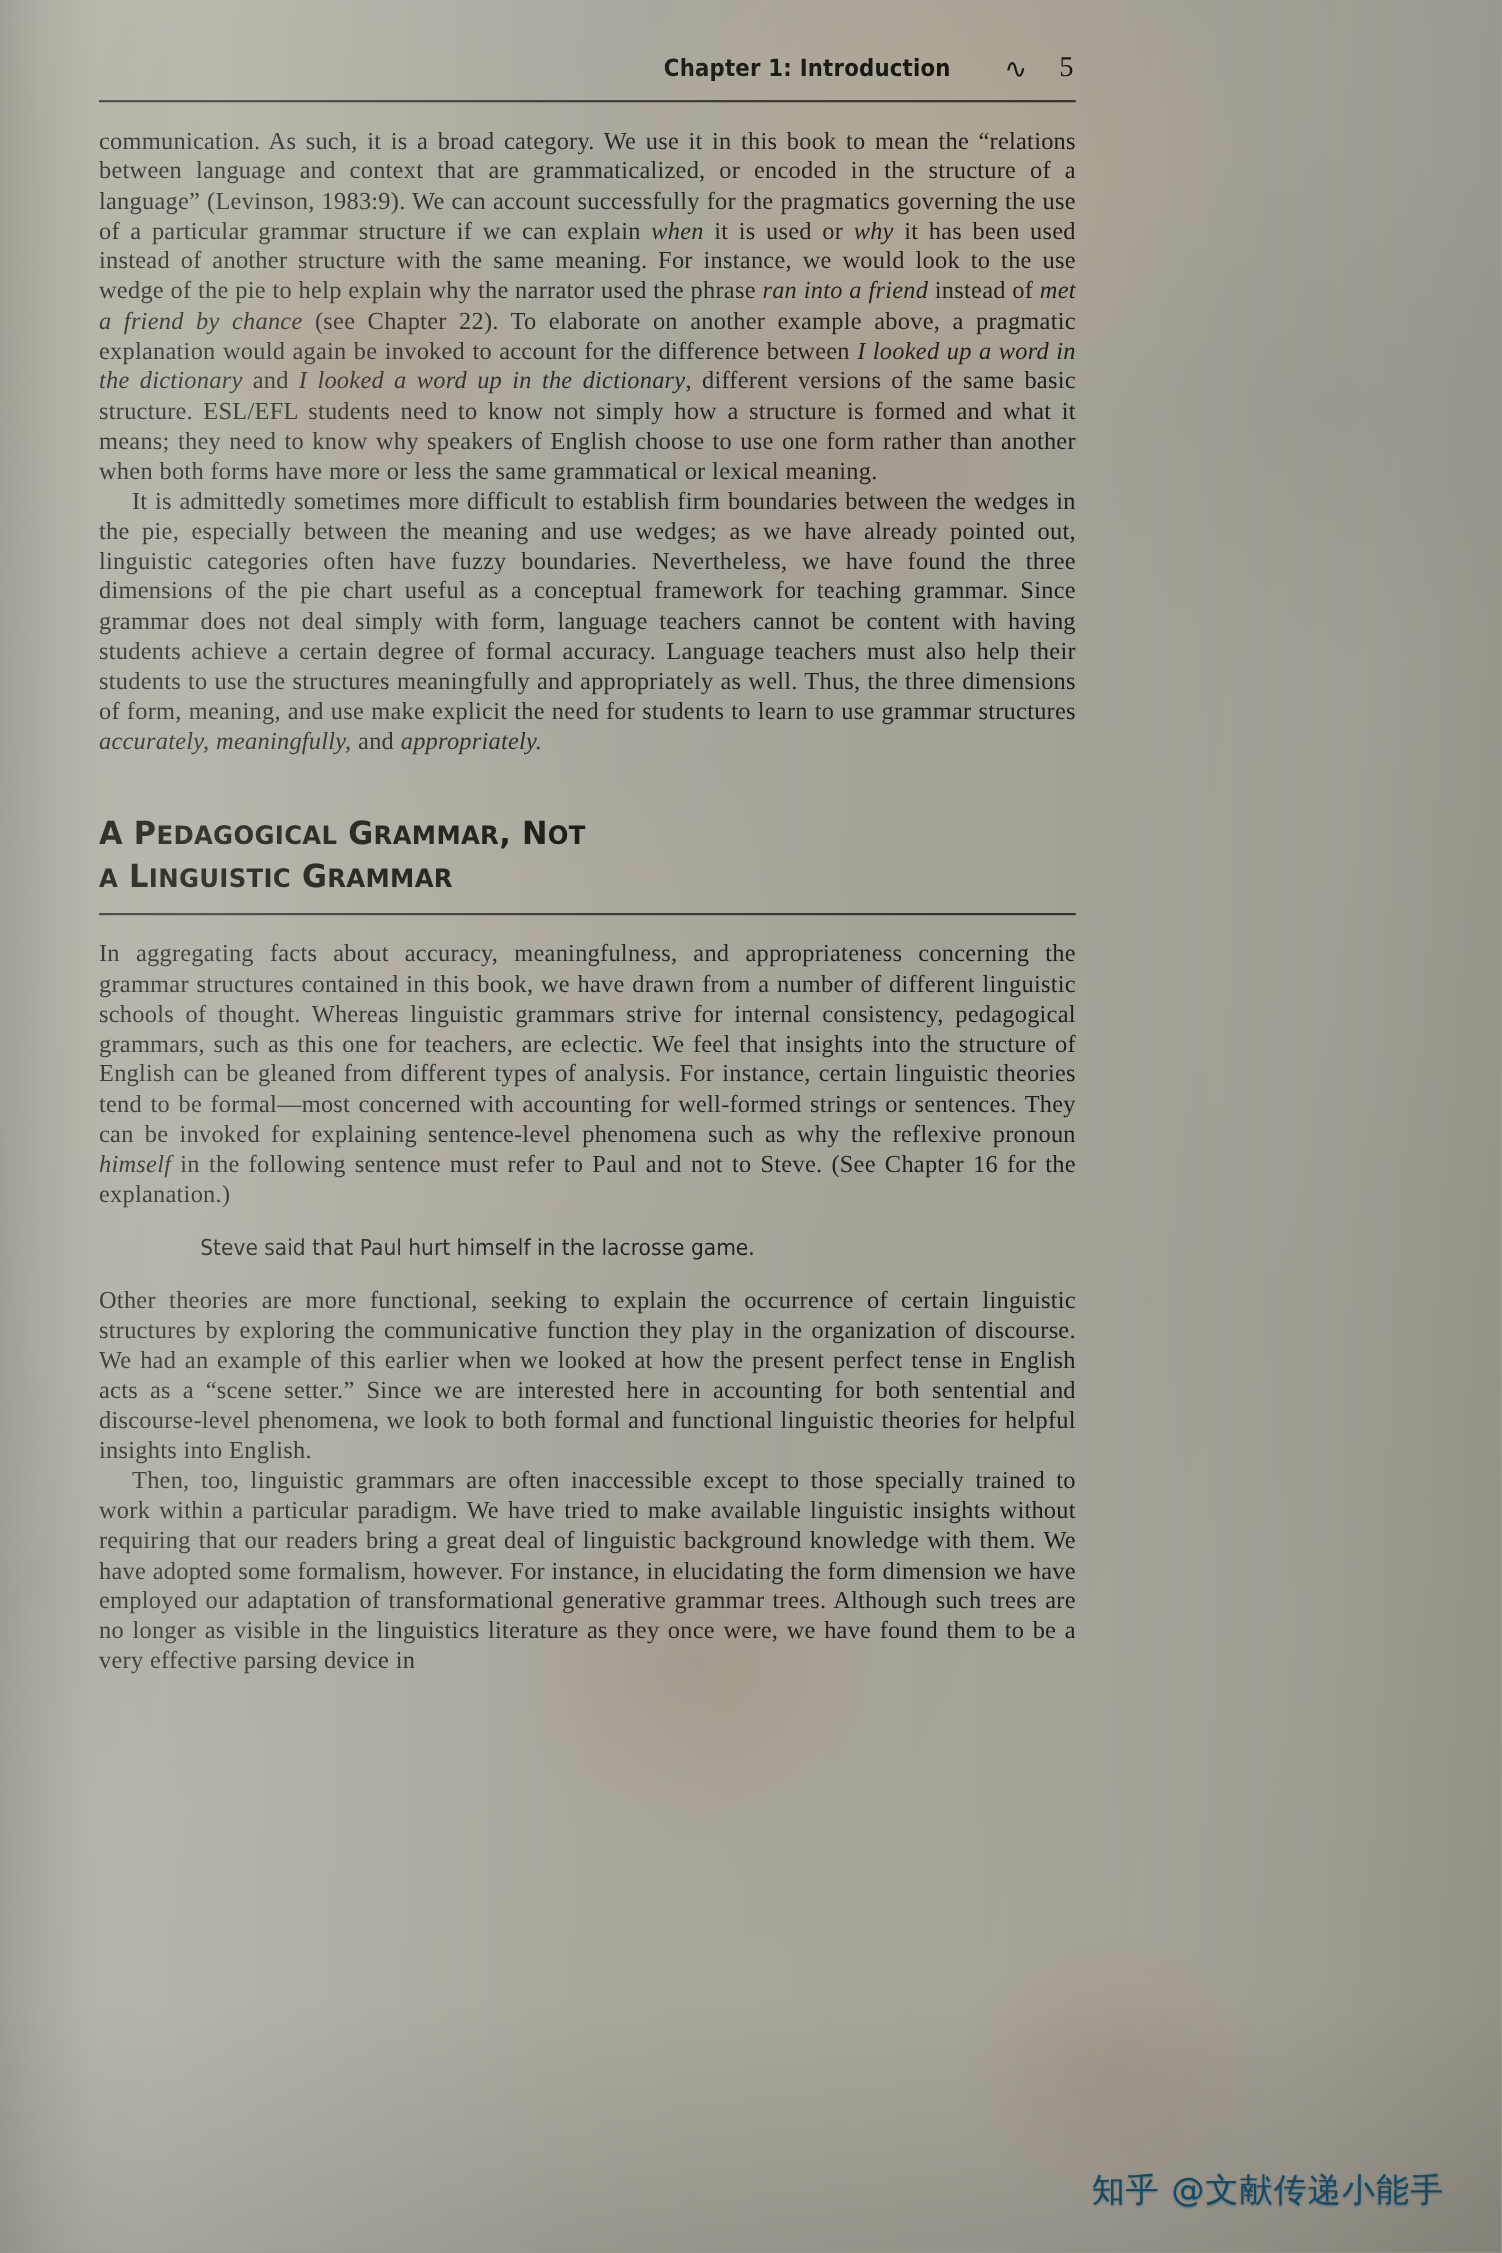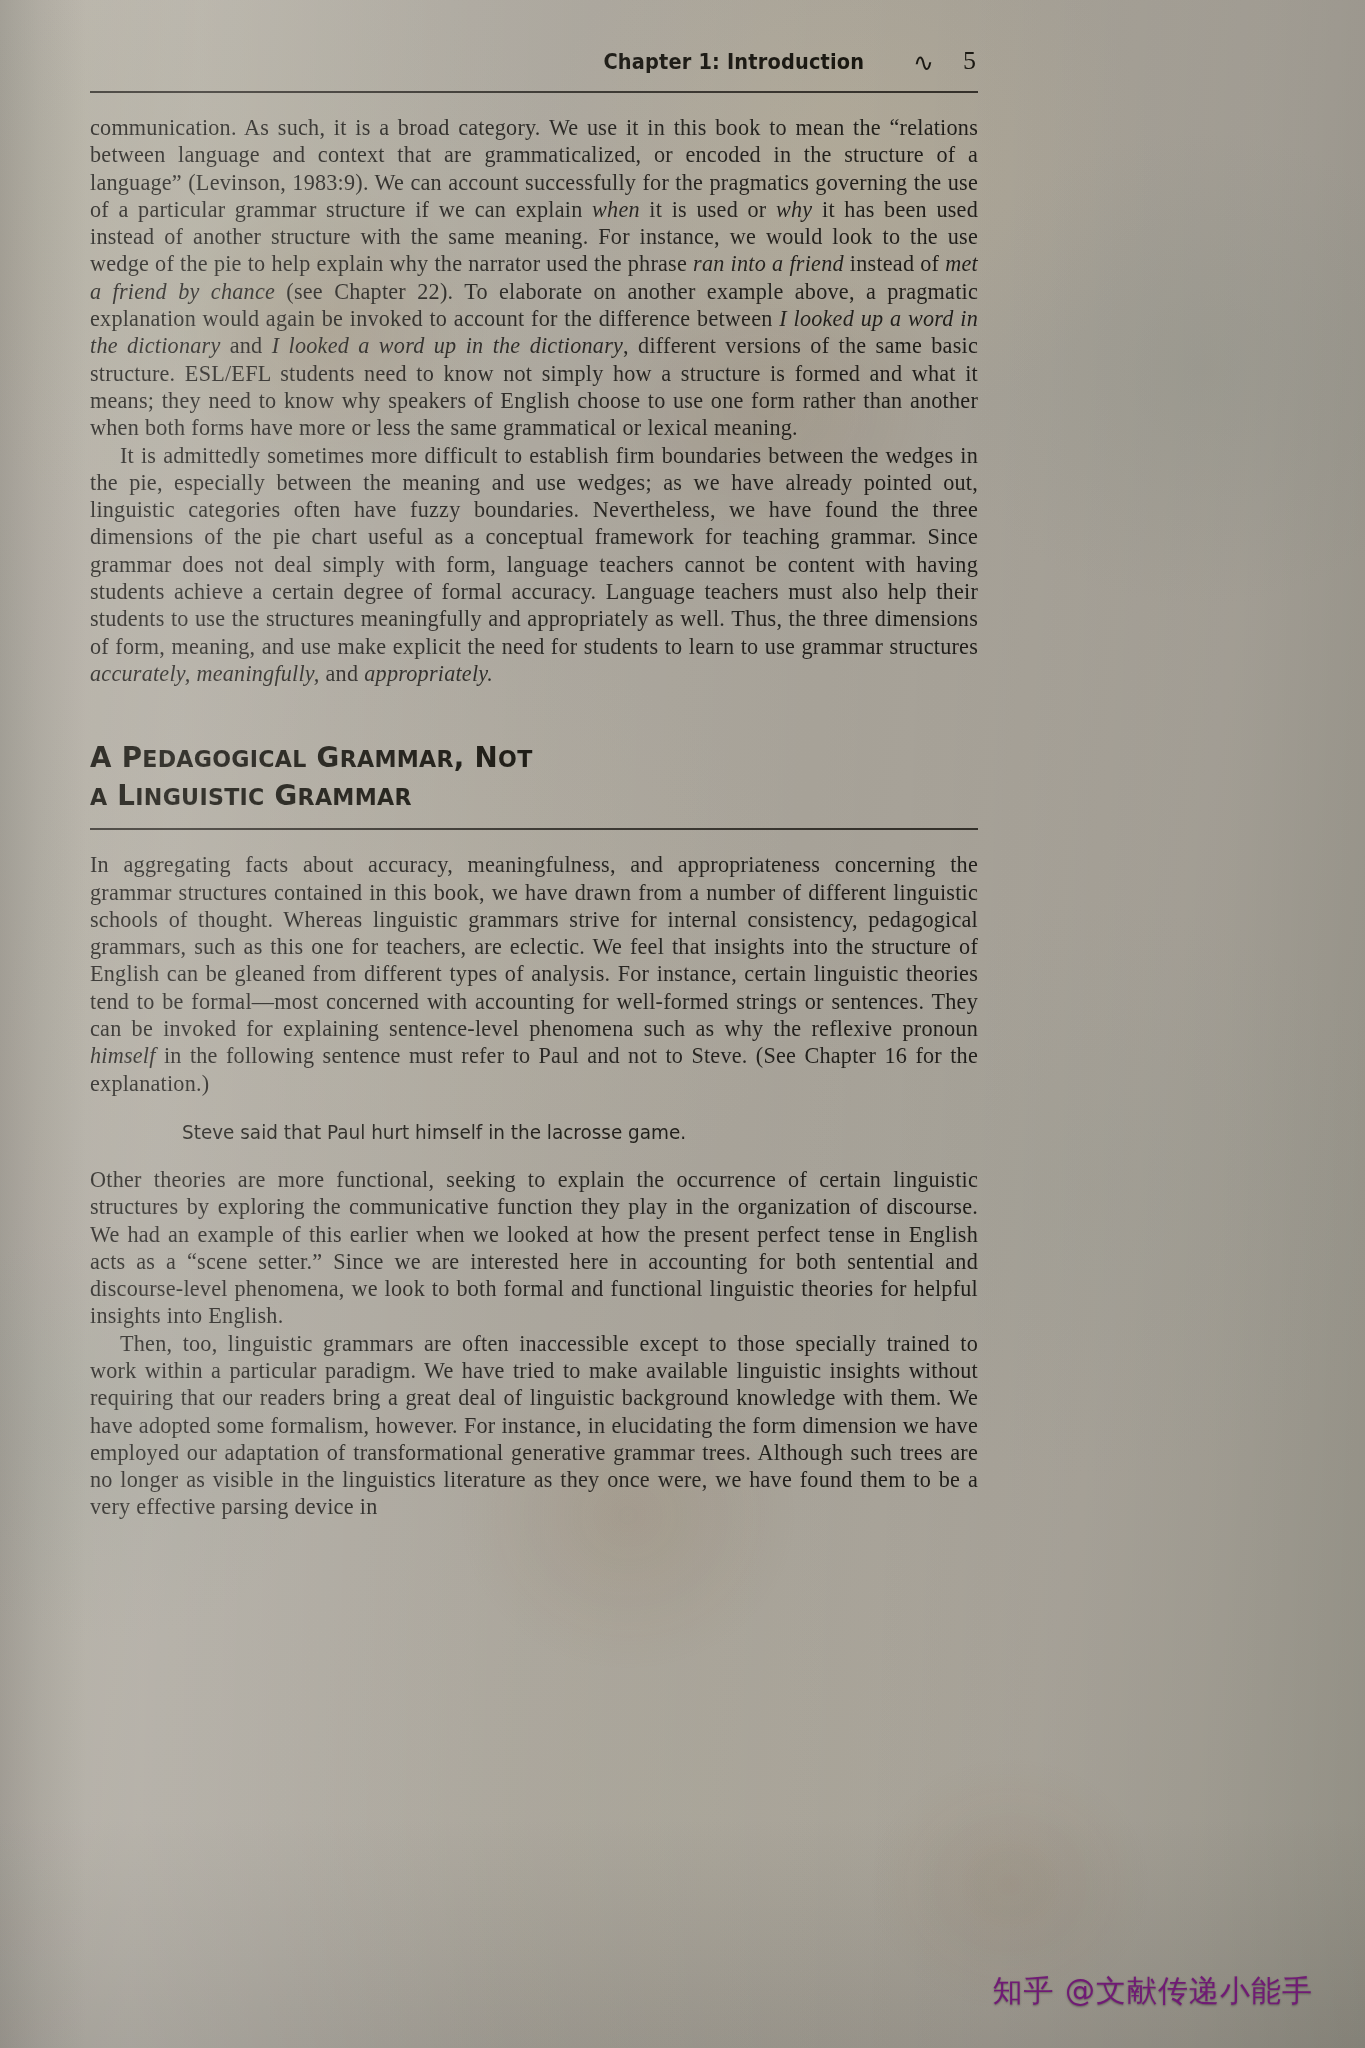--- a/index.html
+++ b/index.html
@@ -167,21 +167,21 @@
     white-space: nowrap;
   }
 
   
   #watermark {
     position: absolute;
     right: 52px;
     bottom: 36px;
     font-family: "DejaVu Sans", sans-serif;
     font-size: 30px;
-    color: #701a75;
+    color: #0c4a6e;
     letter-spacing: 1px;
     text-shadow: 0 1px 2px rgba(40,38,34,0.45);
     white-space: nowrap;
   }
 
   
   #content { filter: blur(0.22px); }
 </style>
 </head>
 <body>

